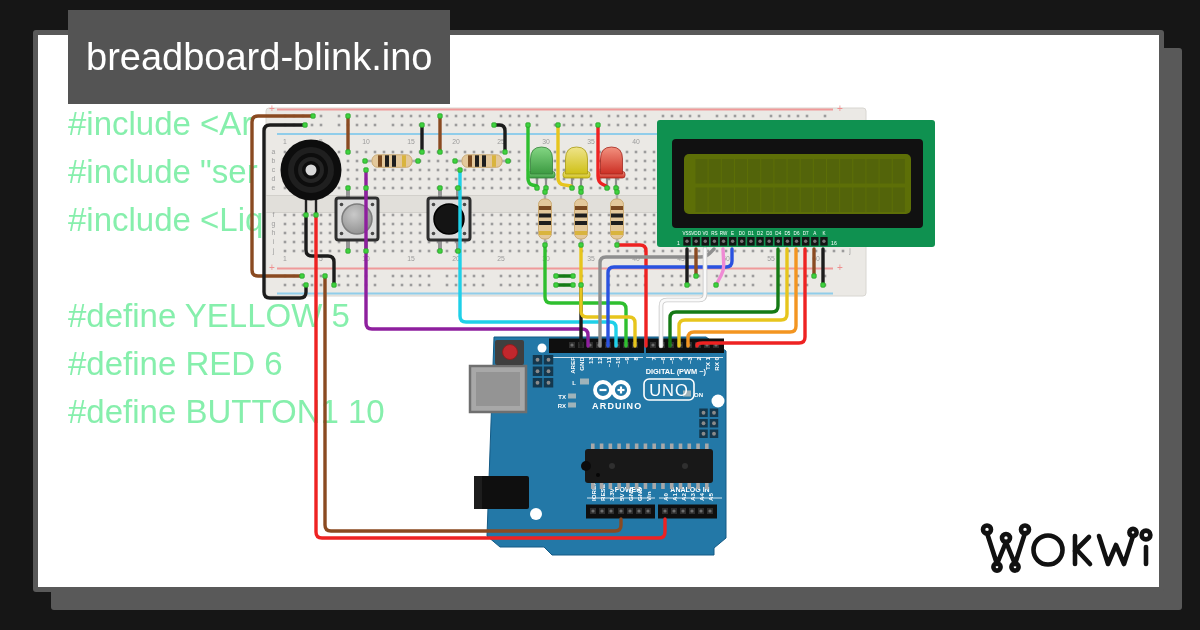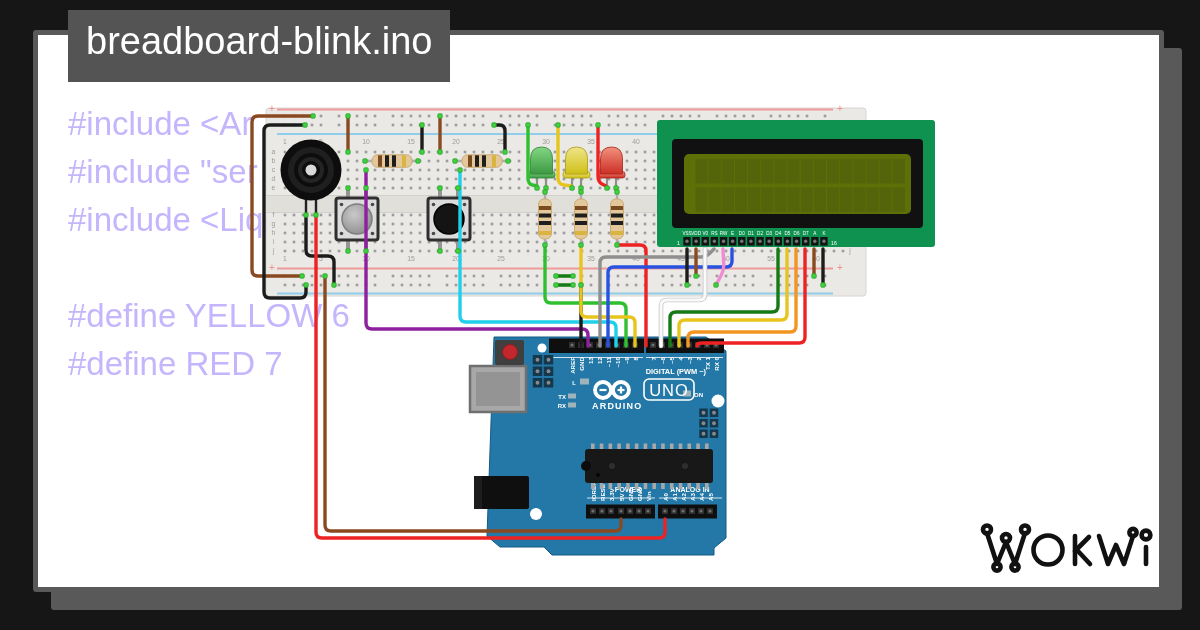--- a/index.html
+++ b/index.html
@@ -1,33 +1,33 @@
 <!DOCTYPE html>
 <html><head>
 <meta charset="utf-8">
 <style>
   html,body{margin:0;padding:0}
   body{width:1200px;height:630px;background:#161616;position:relative;overflow:hidden;
        font-family:"Liberation Sans",sans-serif}
   .card{position:absolute;left:33px;top:30px;width:1121px;height:552px;background:#ffffff;
         border:5px solid #595959;box-shadow:18px 18px 0 #595959;border-radius:3px;z-index:0}
-  .titlebox{position:absolute;left:68px;top:10px;height:72px;background:#545454;color:#ffffff;
-        font-size:38px;line-height:62px;padding:0 18px;z-index:5;white-space:nowrap}
-  .code{position:absolute;left:68px;top:100px;z-index:1;color:#c4b5fd;font-size:33px;
+  .titlebox{position:absolute;left:68px;top:10px;height:62px;background:#545454;color:#ffffff;
+        font-size:38px;line-height:62px;padding:16px 18px;z-index:5;white-space:nowrap}
+  .code{position:absolute;left:68px;top:100px;z-index:1;color:#86efac;font-size:33px;
         line-height:48px;white-space:pre}
   .code div{height:48px}
   svg.circuit{position:absolute;left:0;top:0;z-index:2;font-family:"Liberation Sans",sans-serif}
   text{user-select:none}
 </style>
 </head>
 <body>
 
 <div class="card"></div>
 
-<div class="code" id="code"><div>#include &lt;Ar</div><div>#include "ser</div><div>#include &lt;Liq</div><div></div><div>#define YELLOW 6</div><div>#define RED 7</div></div>
+<div class="code" id="code"><div>#include &lt;Ar</div><div>#include "ser</div><div>#include &lt;Liq</div><div></div><div>#define YELLOW 5</div><div>#define RED 6</div><div>#define BUTTON1 10</div></div>
 
 <svg class="circuit" width="1200" height="630" viewBox="0 0 1200 630">
   <defs>
     <linearGradient id="gLedGreen" x1="0" y1="0" x2="0" y2="1">
       <stop offset="0" stop-color="#83d683"></stop>
         <stop offset="1" stop-color="#3c9a41"></stop>
     </linearGradient>
     <linearGradient id="gLedYellow" x1="0" y1="0" x2="0" y2="1">
       <stop offset="0" stop-color="#efe48a"></stop>
         <stop offset="1" stop-color="#cfc017"></stop>

